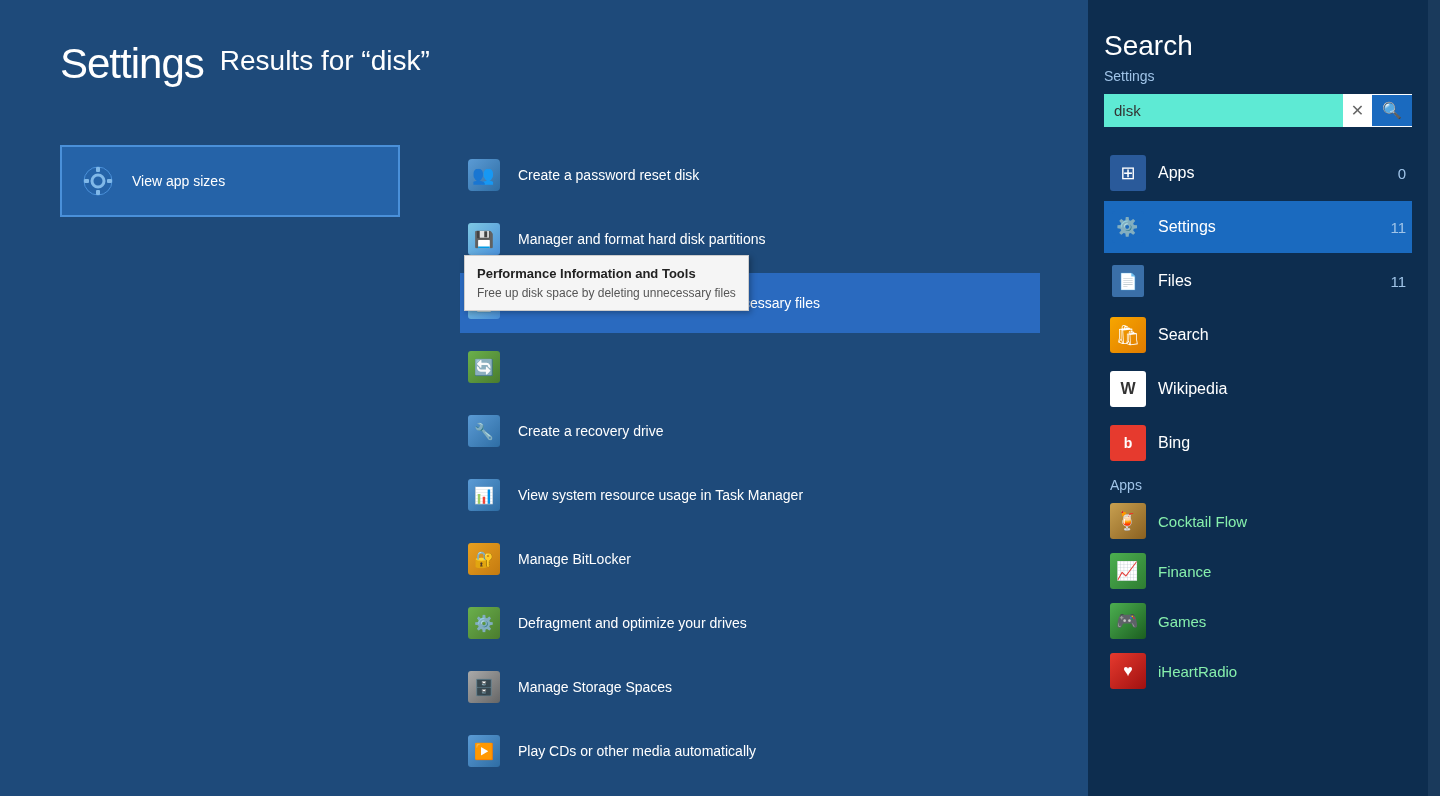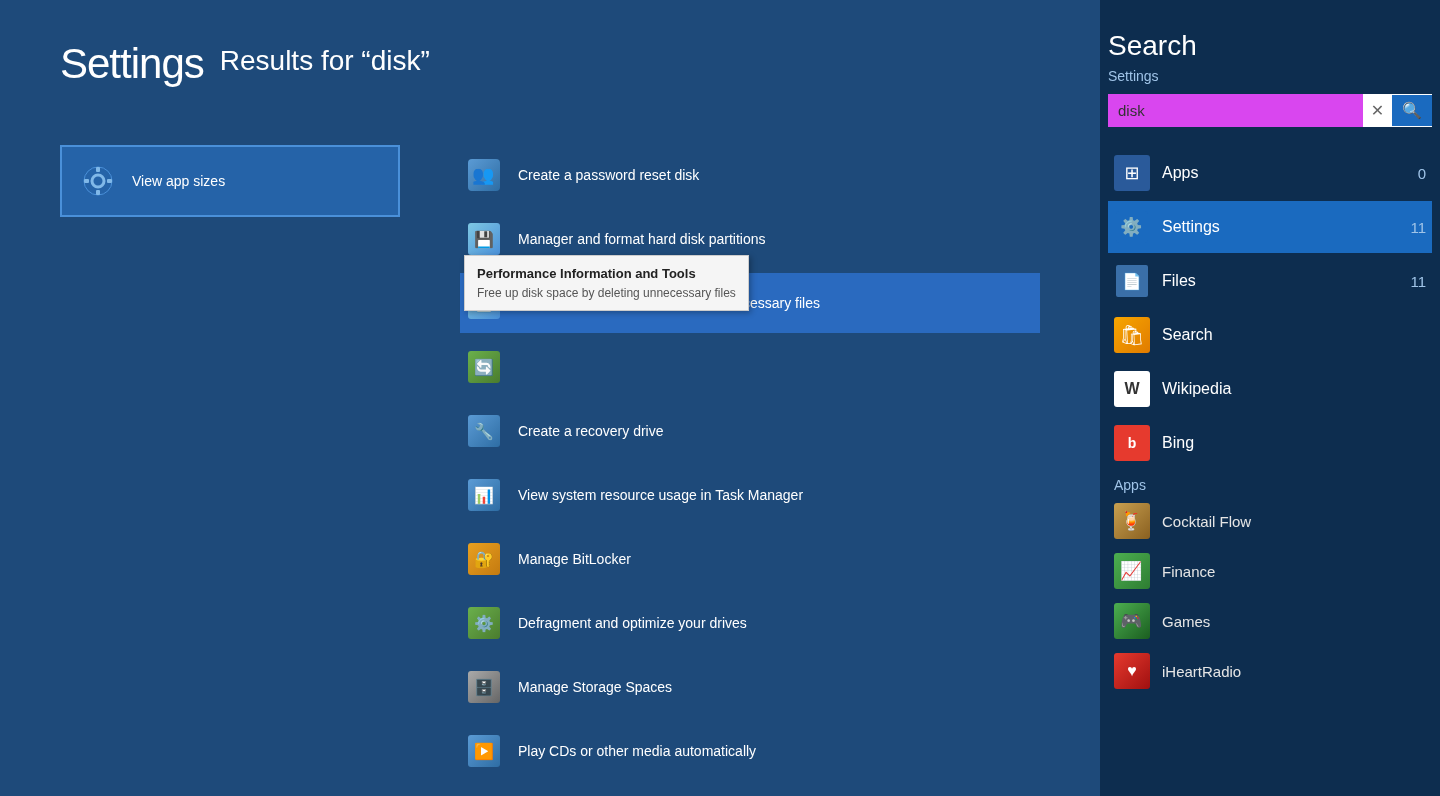--- a/index.html
+++ b/index.html
@@ -143,26 +143,26 @@
     }
 
     .tooltip-desc {
       color: #555;
       font-size: 12px;
     }
 
     
     .right-panel {
       position: absolute;
-      right: 0;
+      right: 12px;
       top: 0;
       width: 340px;
       height: 796px;
       background-color: #0d2d4f;
-      padding: 30px 8px;
+      padding: 30px 16px;
     }
 
     .search-title {
       font-size: 28px;
       font-weight: 200;
       color: white;
       margin-bottom: 6px;
     }
 
     .search-context {
@@ -178,21 +178,21 @@
       margin-bottom: 20px;
     }
 
     .search-input {
       flex: 1;
       border: none;
       outline: none;
       padding: 8px 10px;
       font-size: 15px;
       color: #333;
-      background: #d946ef;
+      background: #5eead4;
     }
 
     .search-clear-btn {
       background: none;
       border: none;
       cursor: pointer;
       padding: 6px 8px;
       color: #666;
       font-size: 16px;
     }
@@ -252,21 +252,21 @@
 
     .app-icon {
       width: 36px;
       height: 36px;
       margin-right: 12px;
       flex-shrink: 0;
     }
 
     .app-name {
       font-size: 15px;
-      color: #e5e5e5;
+      color: #86efac;
     }
 
     .icon-user-group {
       width: 32px; height: 32px;
       background: linear-gradient(135deg, #5b9bd5, #2e6da4);
       border-radius: 4px;
       display: flex; align-items: center; justify-content: center;
       font-size: 18px;
     }
 

